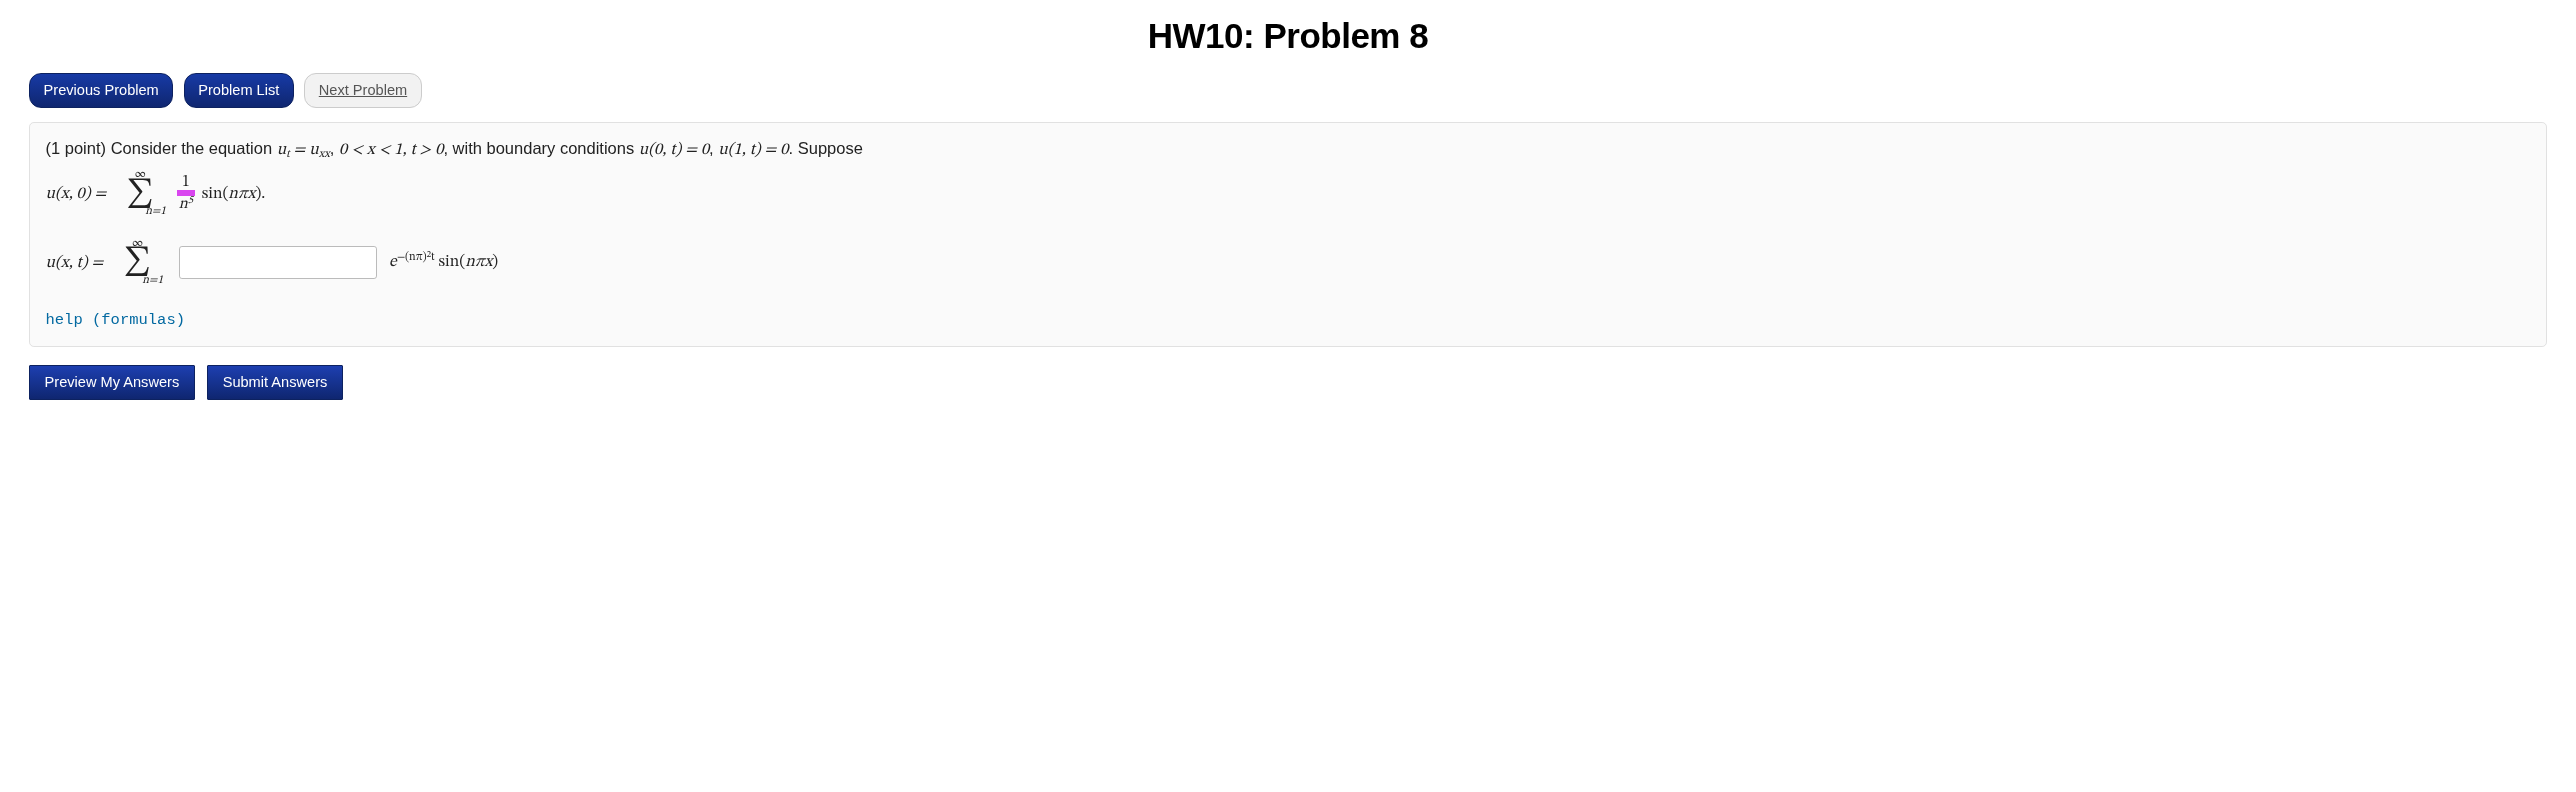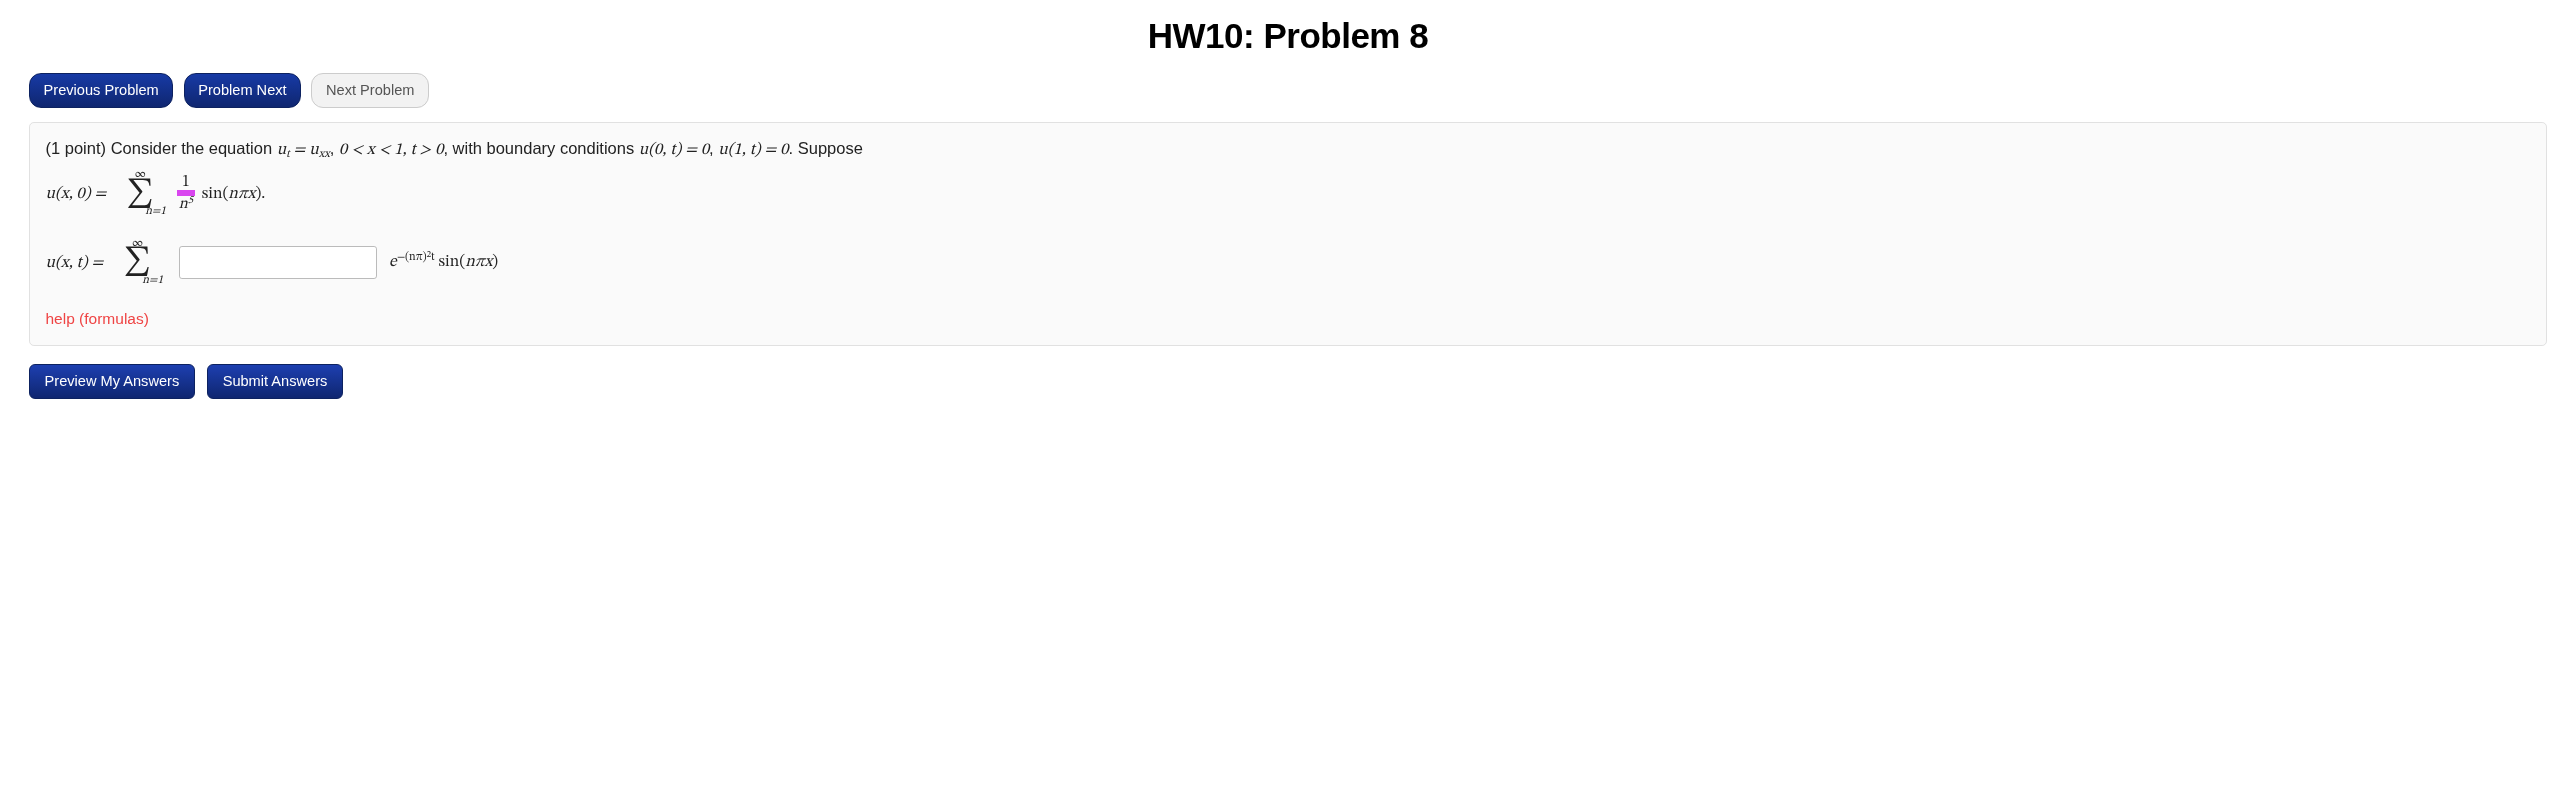--- a/index.html
+++ b/index.html
@@ -37,20 +37,21 @@
   .btn-primary {
     background: #102a82;
     background: linear-gradient(#173aa5, #0f2670);
     color: #fff;
     border-color: #0d2260;
   }
   .btn-default {
     background: #f2f2f2;
     color: #555;
     border: 1px solid #ccc;
+    text-decoration: underline;
   }
   .problem-body {
     border: 1px solid #e1e1e1;
     border-radius: 4.9px;
     background: #fafafa;
     padding: 13.6px 15.5px 17.5px 15.5px;
     font-size: 16.5px;
     color: #222;
   }
   .problem-body .text-line {
@@ -125,50 +126,51 @@
     border-radius: 2.9px;
     vertical-align: middle;
     margin: 0 7.8px;
     background: #fff;
   }
   .exp-inline .sup2 {
     font-size: 0.7em;
     vertical-align: super;
   }
   .help-link {
-    color: #ef4444;
+    color: #0369a1;
     text-decoration: none;
     font-size: 15.5px;
     cursor: pointer;
+    font-family: Liberation Mono, monospace;
   }
 
   .action-row {
     margin-top: 17.5px;
   }
   .btn-action {
     background: linear-gradient(#1d3fb0, #0f2670);
     color: #fff;
     border: 1px solid #0d2260;
-    border-radius: 6px;
+    border-radius: 1px;
     padding: 8.7px 14.6px;
     font-size: 14.6px;
     cursor: pointer;
     margin-right: 7.8px;
   }
 </style>
 </head>
 <body>
 
 <div class="page">
 
   <h1 class="page-title">HW10: Problem 8</h1>
 
   <div class="nav-row">
     <button class="btn btn-primary">Previous Problem</button>
-    <button class="btn btn-primary">Problem Next</button>
+    <button class="btn btn-primary">Problem List</button>
     <button class="btn btn-default">Next Problem</button>
   </div>
 
   <div class="problem-body">
 
     <p class="text-line">
       <span>(1 point) </span><span>Consider the equation </span><span class="math mathit">u<span class="sub">t</span> = u<span class="sub">xx</span></span><span>, </span><span class="math"><span class="mathit">0 &lt; x &lt; 1, t &gt; 0</span></span><span>, with boundary conditions </span><span class="math mathit">u(0, t) = 0</span><span>, </span><span class="math mathit">u(1, t) = 0</span><span>. Suppose</span>
     </p>
 
     <div class="ic-line math">

